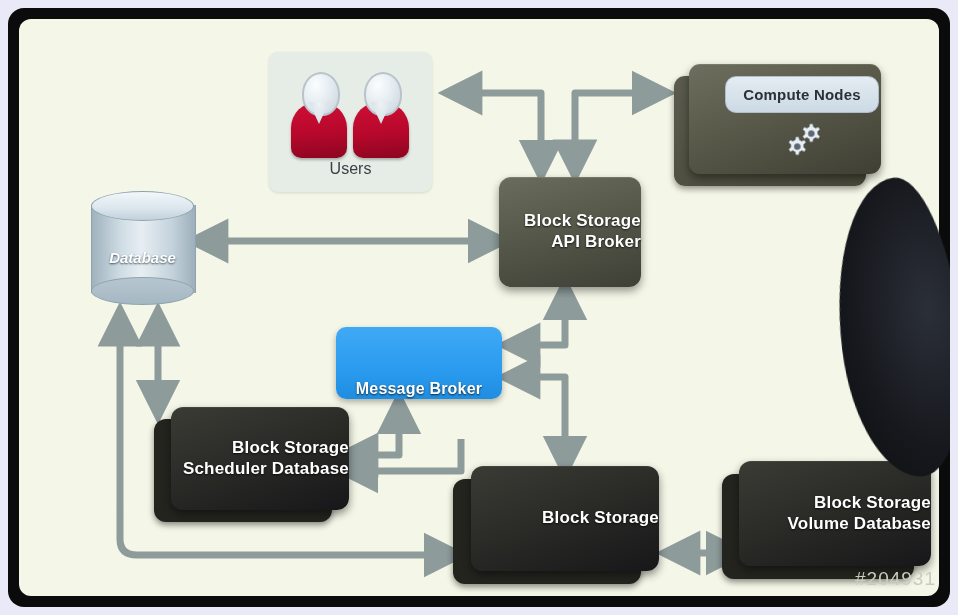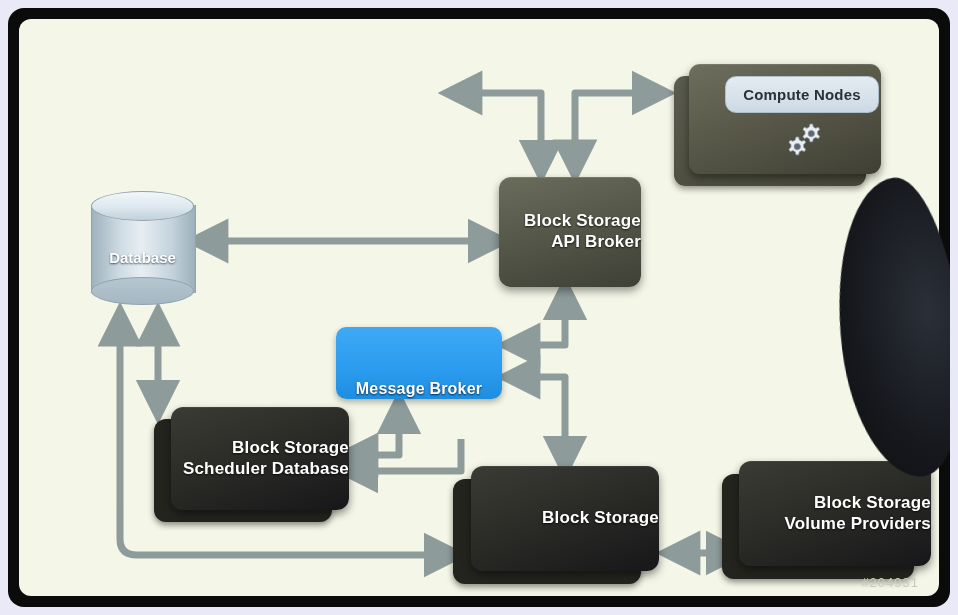--- a/index.html
+++ b/index.html
@@ -153,21 +153,21 @@
     border-radius: 11px;
     background: linear-gradient(180deg, #e4ecf3 0%, #ccd9e4 100%);
     border: 1px solid #aebecb;
     display: flex; align-items: center; justify-content: center;
     font-size: 15px; font-weight: bold; color: #2b3036;
     letter-spacing: .2px;
   }
   #compute-gears { position: absolute; left: 92px; top: 56px; width: 46px; height: 40px; }
 
   
-  #db { position: absolute; left: 72px; top: 172px; width: 89px; height: 115px; }
+  #db { position: absolute; left: 72px; top: 172px; width: 89px; height: 115px; font-style: italic; }
   #db-body {
     position: absolute; left: 0; top: 14px; width: 103px; height: 88px;
     background: linear-gradient(90deg, #9fb2bd 0%, #cfdce4 28%, #e7eef3 48%, #c3d2dc 78%, #9cafba 100%);
     border-left: 1px solid #8fa3af; border-right: 1px solid #8fa3af;
   }
   #db-top {
     position: absolute; left: 0; top: 0; width: 103px; height: 30px;
     border-radius: 50%;
     background: linear-gradient(180deg, #f2f7fa 0%, #dde7ee 55%, #c2d1db 100%);
     border: 1px solid #8fa3af;
@@ -208,23 +208,23 @@
     height: 300px;
     background: radial-gradient(ellipse at 75% 45%, #2b2f38 0%, #16181d 60%, #0d0f12 100%);
     border-radius: 60% 40% 45% 55% / 55% 50% 50% 45%;
     transform: rotate(-7deg);
     filter: blur(.4px);
   }
 
   
   #watermark {
     position: absolute;
-    right: 20px;
+    right: 3px;
     bottom: 6px;
-    font-size: 13px;
+    font-size: 19px;
     color: #c9cbbd;
     letter-spacing: 1px;
     font-family: "Liberation Sans", sans-serif;
   }
 </style>
 </head>
 <body>
 
 <div id="stage">
   <div id="frame">
@@ -258,20 +258,33 @@
           <path d="M 442,420 L 442,452 L 330,452" marker-end="url(#ah)"></path>
 
           <path d="M 139,298 L 139,390" marker-start="url(#ah-start)" marker-end="url(#ah)"></path>
 
           <path d="M 101,298 L 101,520 Q 101,536 118,536 L 434,536" marker-start="url(#ah-start)" marker-end="url(#ah)"></path>
 
           <path d="M 652,534 L 716,534" marker-start="url(#ah-start)" marker-end="url(#ah)"></path>
         </g>
       </svg>
 
+      <div id="users-panel">
+        <div class="person" style="left:22px;top:20px;">
+          <div class="head"></div>
+          <div class="body"></div>
+          <div class="collar"></div>
+        </div>
+        <div class="person" style="left:84px;top:20px;">
+          <div class="head"></div>
+          <div class="body"></div>
+          <div class="collar"></div>
+        </div>
+        <div id="users-label">Users</div>
+      </div>
 
       <div id="compute-wrap">
         <div id="compute-back"></div>
         <div id="compute-front">
           <div id="compute-pill">Compute Nodes</div>
           <svg id="compute-gears" viewBox="0 0 46 40">
             <g fill="#e9eef2" stroke="#8e9aa4" stroke-width="0.8">
               <path d="M29,4 l2.6,0 l0.7,3 a7,7 0 0 1 2.2,1.3 l2.9,-1 l1.3,2.2 l-2.2,2.1 a7,7 0 0 1 0,2.6 l2.2,2.1 l-1.3,2.2 l-2.9,-1 a7,7 0 0 1 -2.2,1.3 l-0.7,3 l-2.6,0 l-0.7,-3 a7,7 0 0 1 -2.2,-1.3 l-2.9,1 l-1.3,-2.2 l2.2,-2.1 a7,7 0 0 1 0,-2.6 l-2.2,-2.1 l1.3,-2.2 l2.9,1 a7,7 0 0 1 2.2,-1.3 z"></path>
               <circle cx="30.3" cy="13.6" r="3.2" fill="#5d6671"></circle>
               <path d="M15,17 l2.6,0 l0.7,3 a7,7 0 0 1 2.2,1.3 l2.9,-1 l1.3,2.2 l-2.2,2.1 a7,7 0 0 1 0,2.6 l2.2,2.1 l-1.3,2.2 l-2.9,-1 a7,7 0 0 1 -2.2,1.3 l-0.7,3 l-2.6,0 l-0.7,-3 a7,7 0 0 1 -2.2,-1.3 l-2.9,1 l-1.3,-2.2 l2.2,-2.1 a7,7 0 0 1 0,-2.6 l-2.2,-2.1 l1.3,-2.2 l2.9,1 a7,7 0 0 1 2.2,-1.3 z"></path>
@@ -304,21 +317,21 @@
       </div>
 
       <div class="stack-shadow" style="left:434px;top:460px;width:188px;height:105px;"></div>
       <div class="node dark-box" id="volume-service" style="left:452px;top:447px;width:188px;height:105px;flex-direction:column;">
         <span>Block Storage</span>
       </div>
 
       <div class="stack-shadow" style="left:703px;top:455px;width:192px;height:105px;"></div>
       <div class="node dark-box" id="volume-providers" style="left:720px;top:442px;width:192px;height:105px;flex-direction:column;">
         <span>Block Storage</span>
-        <span>Volume Providers</span>
+        <span>Volume Database</span>
       </div>
 
       <div id="watermark">#204931</div>
 
     </div>
 
     <div id="presenter"></div>
   </div>
 </div>
 

